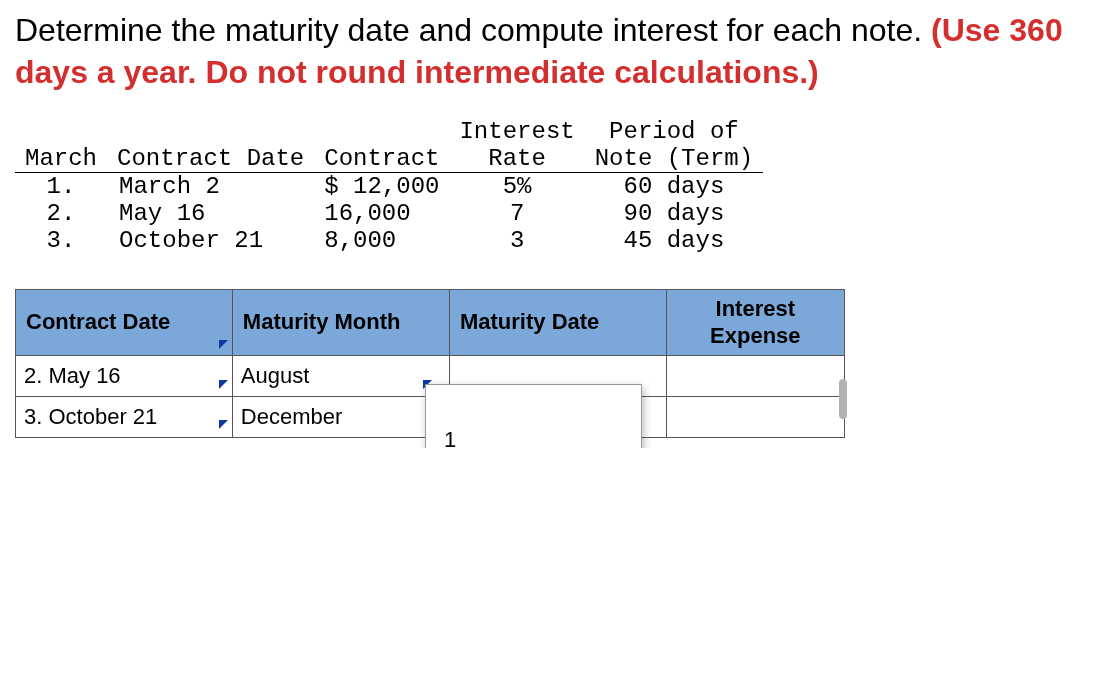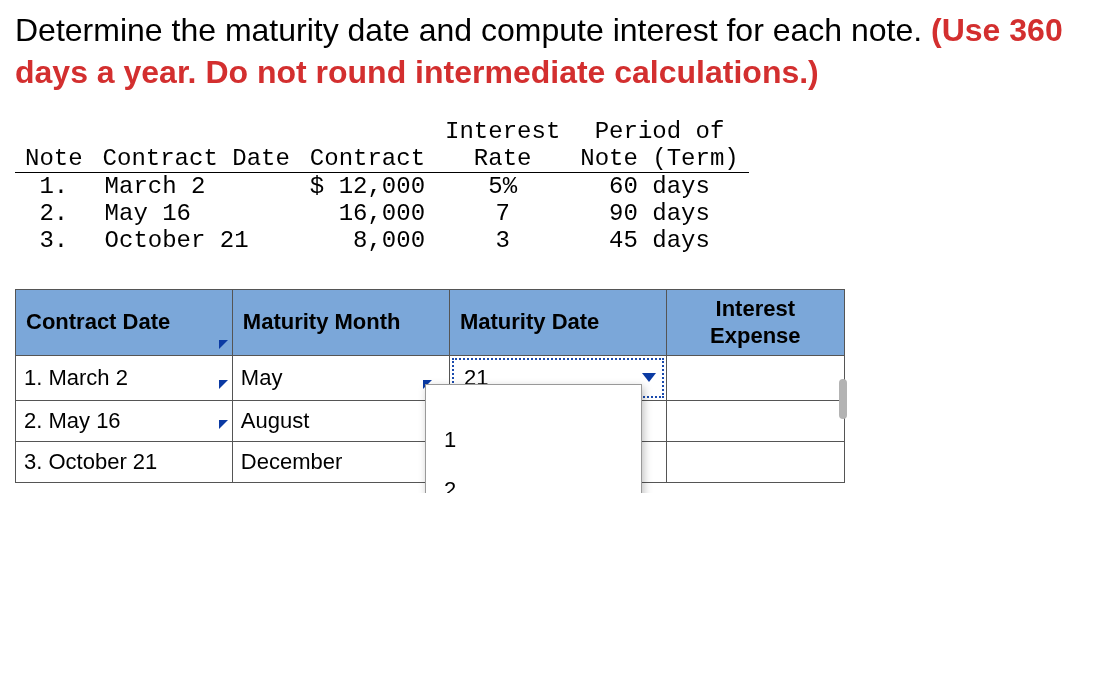--- a/index.html
+++ b/index.html
@@ -31,21 +31,21 @@
     white-space: pre;
     border: none;
     vertical-align: bottom;
   }
   .data-table .hdr td {
     border-bottom: 1.5px solid #000;
   }
   .data-table td.noborder {
     border-bottom: none !important;
   }
-  .data-table td.right { text-align: right; }
+  .data-table td.right { }
   .data-table td.center { text-align: center; }
   .data-table td.left { text-align: left; padding-left: 12px; }
 
   .answer-wrap {
     position: relative;
     width: 830px;
   }
   .answer-table {
     border-collapse: collapse;
     font-family: Arial, Helvetica, sans-serif;
@@ -145,21 +145,21 @@
 <table class="data-table">
   <tbody>
       <tr>
     <td class="noborder"></td>
     <td class="noborder"></td>
     <td class="noborder"></td>
     <td class="center noborder">Interest</td>
     <td class="center noborder">Period of</td>
   </tr>
   <tr class="hdr">
-    <td class="center">Note</td>
+    <td class="center">March</td>
     <td class="center">Contract Date</td>
     <td class="center">Contract</td>
     <td class="center">Rate</td>
     <td class="center">Note (Term)</td>
   </tr>
   <tr>
     <td class="center">1.</td>
     <td class="left">March 2</td>
     <td class="right">$ 12,000</td>
     <td class="center">5%</td>
@@ -188,31 +188,20 @@
         <tr>
       <th class="col-cd">Contract Date</th>
       <th class="col-mm">Maturity Month</th>
       <th class="col-md">Maturity Date</th>
       <th class="col-ie">
         <span>Interest</span><br>
         <span>Expense</span>
       </th>
     </tr>
     <tr>
-      <td>1. March 2</td>
-      <td>May</td>
-      <td class="dropdown-cell">
-        <div class="dd-value">
-          <span>21</span>
-          <span class="dd-caret"></span>
-        </div>
-      </td>
-      <td></td>
-    </tr>
-    <tr>
       <td>2. May 16</td>
       <td>August</td>
       <td></td>
       <td></td>
     </tr>
     <tr>
       <td>3. October 21</td>
       <td>December</td>
       <td></td>
       <td></td>

